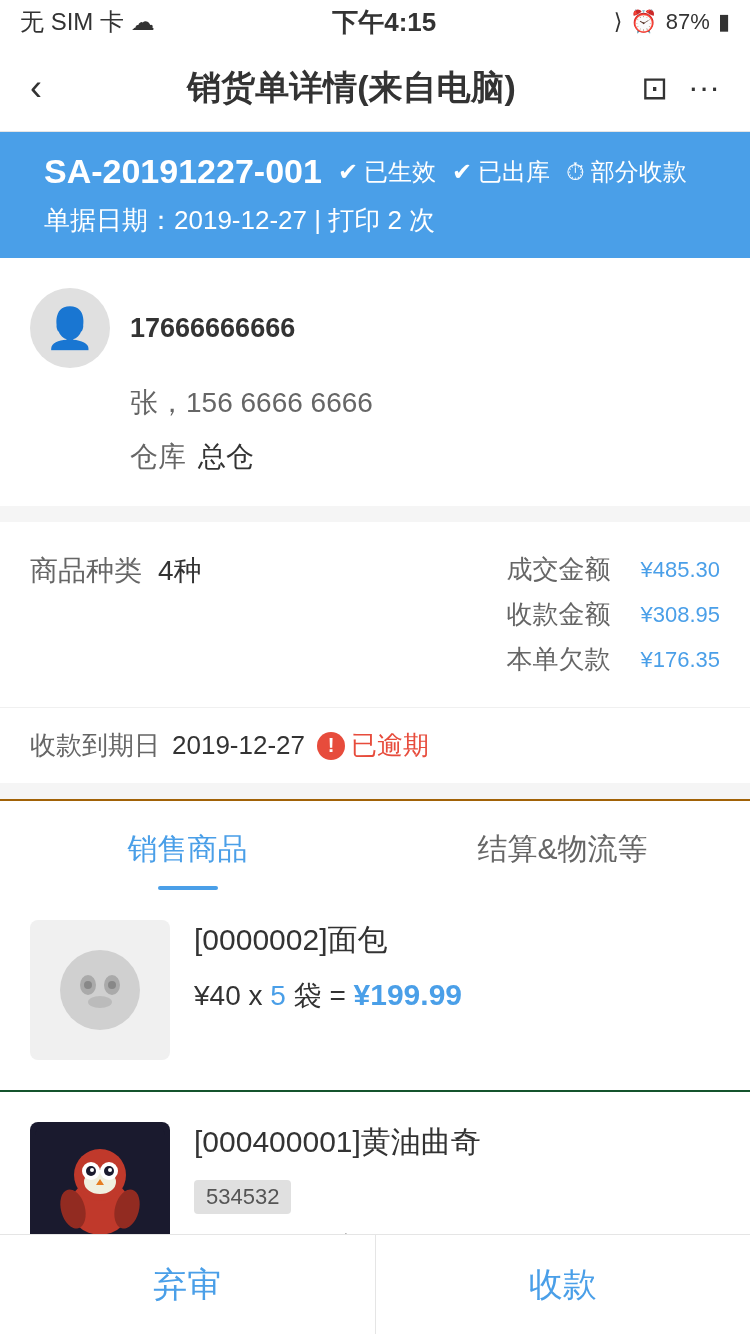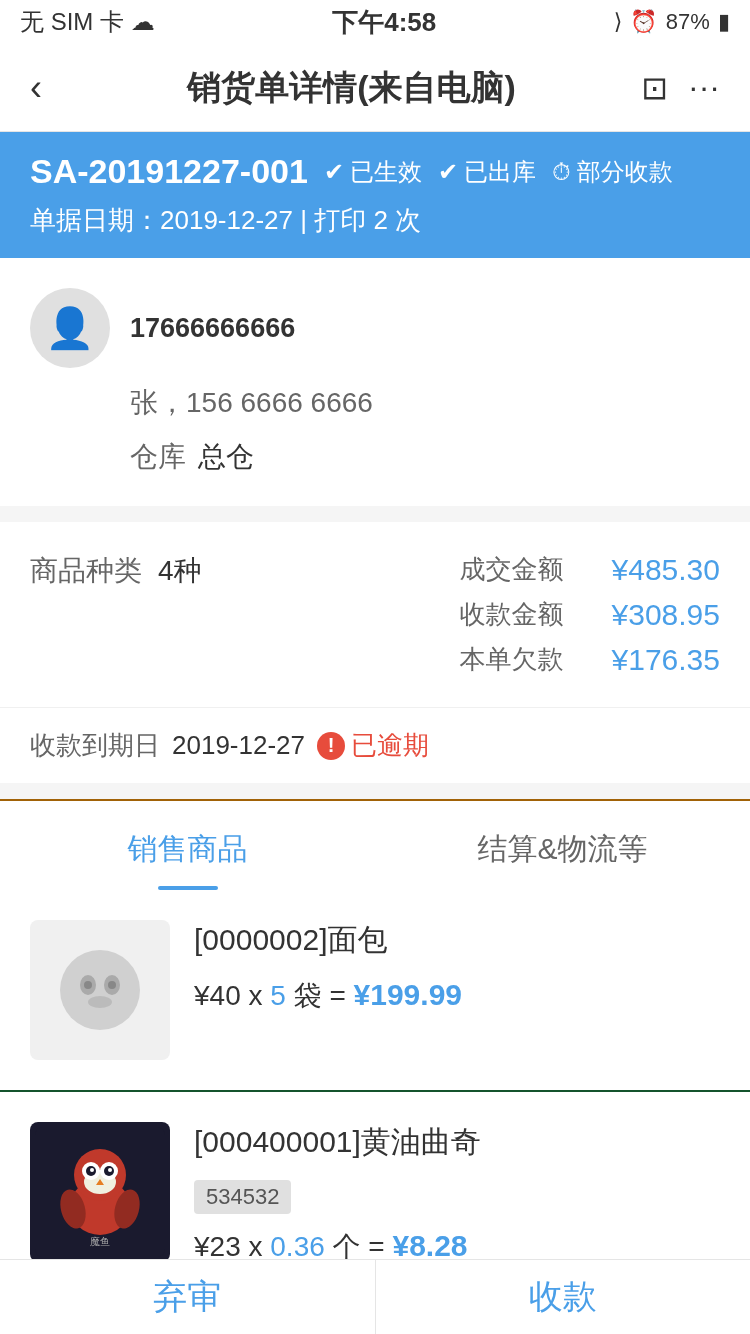--- a/index.html
+++ b/index.html
@@ -57,21 +57,21 @@
       align-items: center;
     }
     .nav-icon {
       font-size: 32px;
       color: #333;
     }
 
     
     .header-band {
       background: #4A9FE8;
-      padding: 20px 30px;
+      padding: 20px 44px;
     }
     .header-band-top {
       display: flex;
       align-items: center;
       gap: 16px;
       margin-bottom: 12px;
     }
     .order-id {
       font-size: 34px;
       font-weight: 700;
@@ -162,25 +162,25 @@
     .stats-value { font-size: 28px; color: #333; font-weight: 500; }
     .stats-right {
       display: flex;
       flex-direction: column;
       align-items: flex-end;
       gap: 10px;
     }
     .stat-line {
       display: flex;
       justify-content: flex-end;
-      gap: 48px;
+      gap: 30px;
       align-items: center;
     }
     .stat-name { font-size: 26px; color: #666; }
-    .stat-amount { font-size: 30px; color: #4A9FE8; font-weight: 500; }
+    .stat-amount { font-size: 22px; color: #4A9FE8; font-weight: 500; }
 
     
     .due-section {
       background: #fff;
       padding: 20px 30px;
       display: flex;
       align-items: center;
       gap: 12px;
       border-top: 1px solid #f0f0f0;
     }
@@ -294,21 +294,21 @@
       font-weight: 600;
       font-size: 30px;
     }
 
     
     .bottom-bar {
       position: fixed;
       bottom: 0;
       left: 0;
       width: 750px;
-      height: 75px;
+      height: 100px;
       background: #fff;
       border-top: 1px solid #e5e5e5;
       display: flex;
     }
     .bottom-btn {
       flex: 1;
       display: flex;
       align-items: center;
       justify-content: center;
       font-size: 34px;
@@ -335,21 +335,21 @@
     }
     .owl-svg { }
   </style>
 </head>
 <body>
 
 <div class="status-bar">
   <div class="status-left">
     <span>无 SIM 卡 ☁</span>
   </div>
-  <div class="status-center">下午4:58</div>
+  <div class="status-center">下午4:15</div>
   <div class="status-right">
     <span>⟩</span>
     <span>⏰</span>
     <span>87%</span>
     <span>▮</span>
   </div>
 </div>
 
 <div class="nav-bar">
   <span class="nav-back">‹</span>

